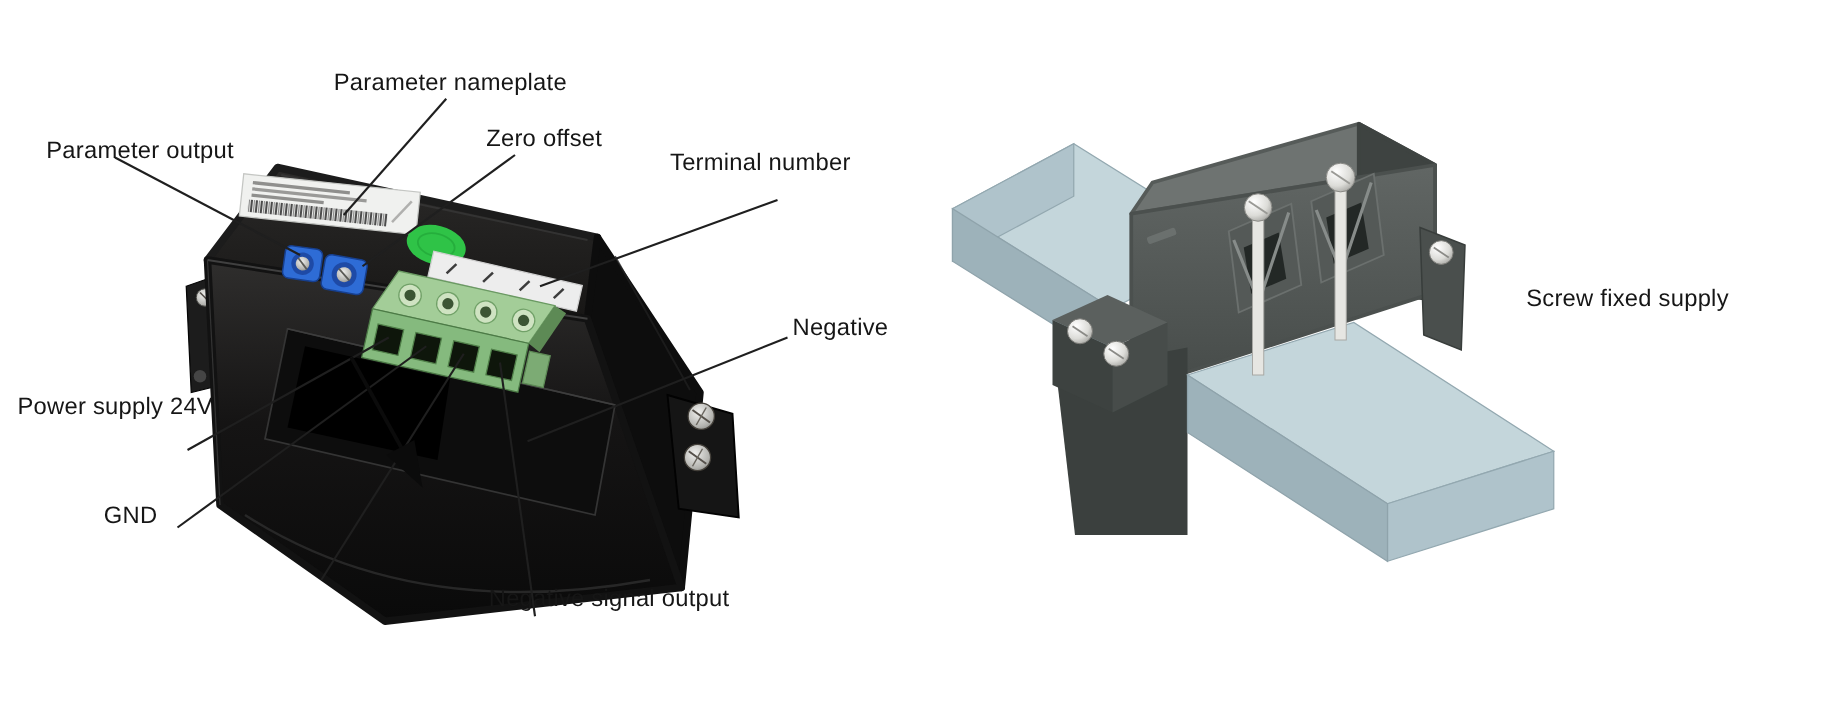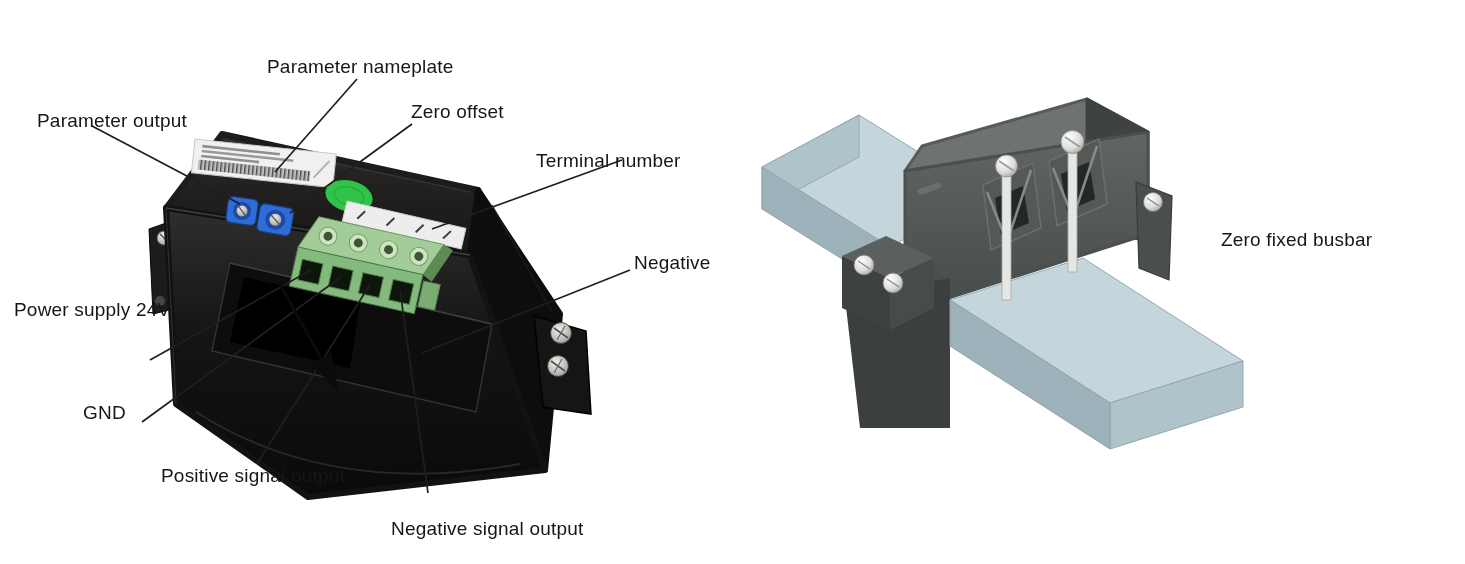--- a/index.html
+++ b/index.html
@@ -226,22 +226,21 @@
     <g>
       <rect x="1068" y="146" width="9" height="126" fill="#e6e6e2" stroke="#a8a8a4" stroke-width="0.8"></rect>
       <circle cx="1072.5" cy="142" r="11.5" fill="url(#dome)" stroke="#8a8a86" stroke-width="0.8"></circle>
       <line x1="1065" y1="137" x2="1080" y2="147" stroke="#9a9a96" stroke-width="1.6"></line>
     </g>
   </g>
 </svg>
 
 <div class="lbl" style="left:267px;top:57px">Parameter nameplate</div>
 <div class="lbl" style="left:37px;top:111px">Parameter output</div>
-<div class="lbl" style="left:411px;top:102px">Zero offset</div>
-<div class="lbl" style="left:536px;top:151px">Terminal number</div>
+<div class="lbl" style="left:389px;top:102px">Zero offset</div>
+<div class="lbl" style="left:536px;top:121px">Terminal number</div>
 <div class="lbl" style="left:634px;top:253px">Negative</div>
-<div class="lbl" style="left:14px;top:300px">Power supply 24V</div>
+<div class="lbl" style="left:14px;top:316px">Power supply 24V</div>
 <div class="lbl" style="left:83px;top:403px">GND</div>
-<div class="lbl" style="left:161px;top:466px">Positive signal output</div>
-<div class="lbl" style="left:391px;top:519px">Negative signal output</div>
-<div class="lbl" style="left:1221px;top:230px">Zero fixed busbar</div>
+<div class="lbl" style="left:391px;top:470px">Negative signal output</div>
+<div class="lbl" style="left:1221px;top:230px">Screw fixed supply</div>
 
 </div>
 
 </body></html>

